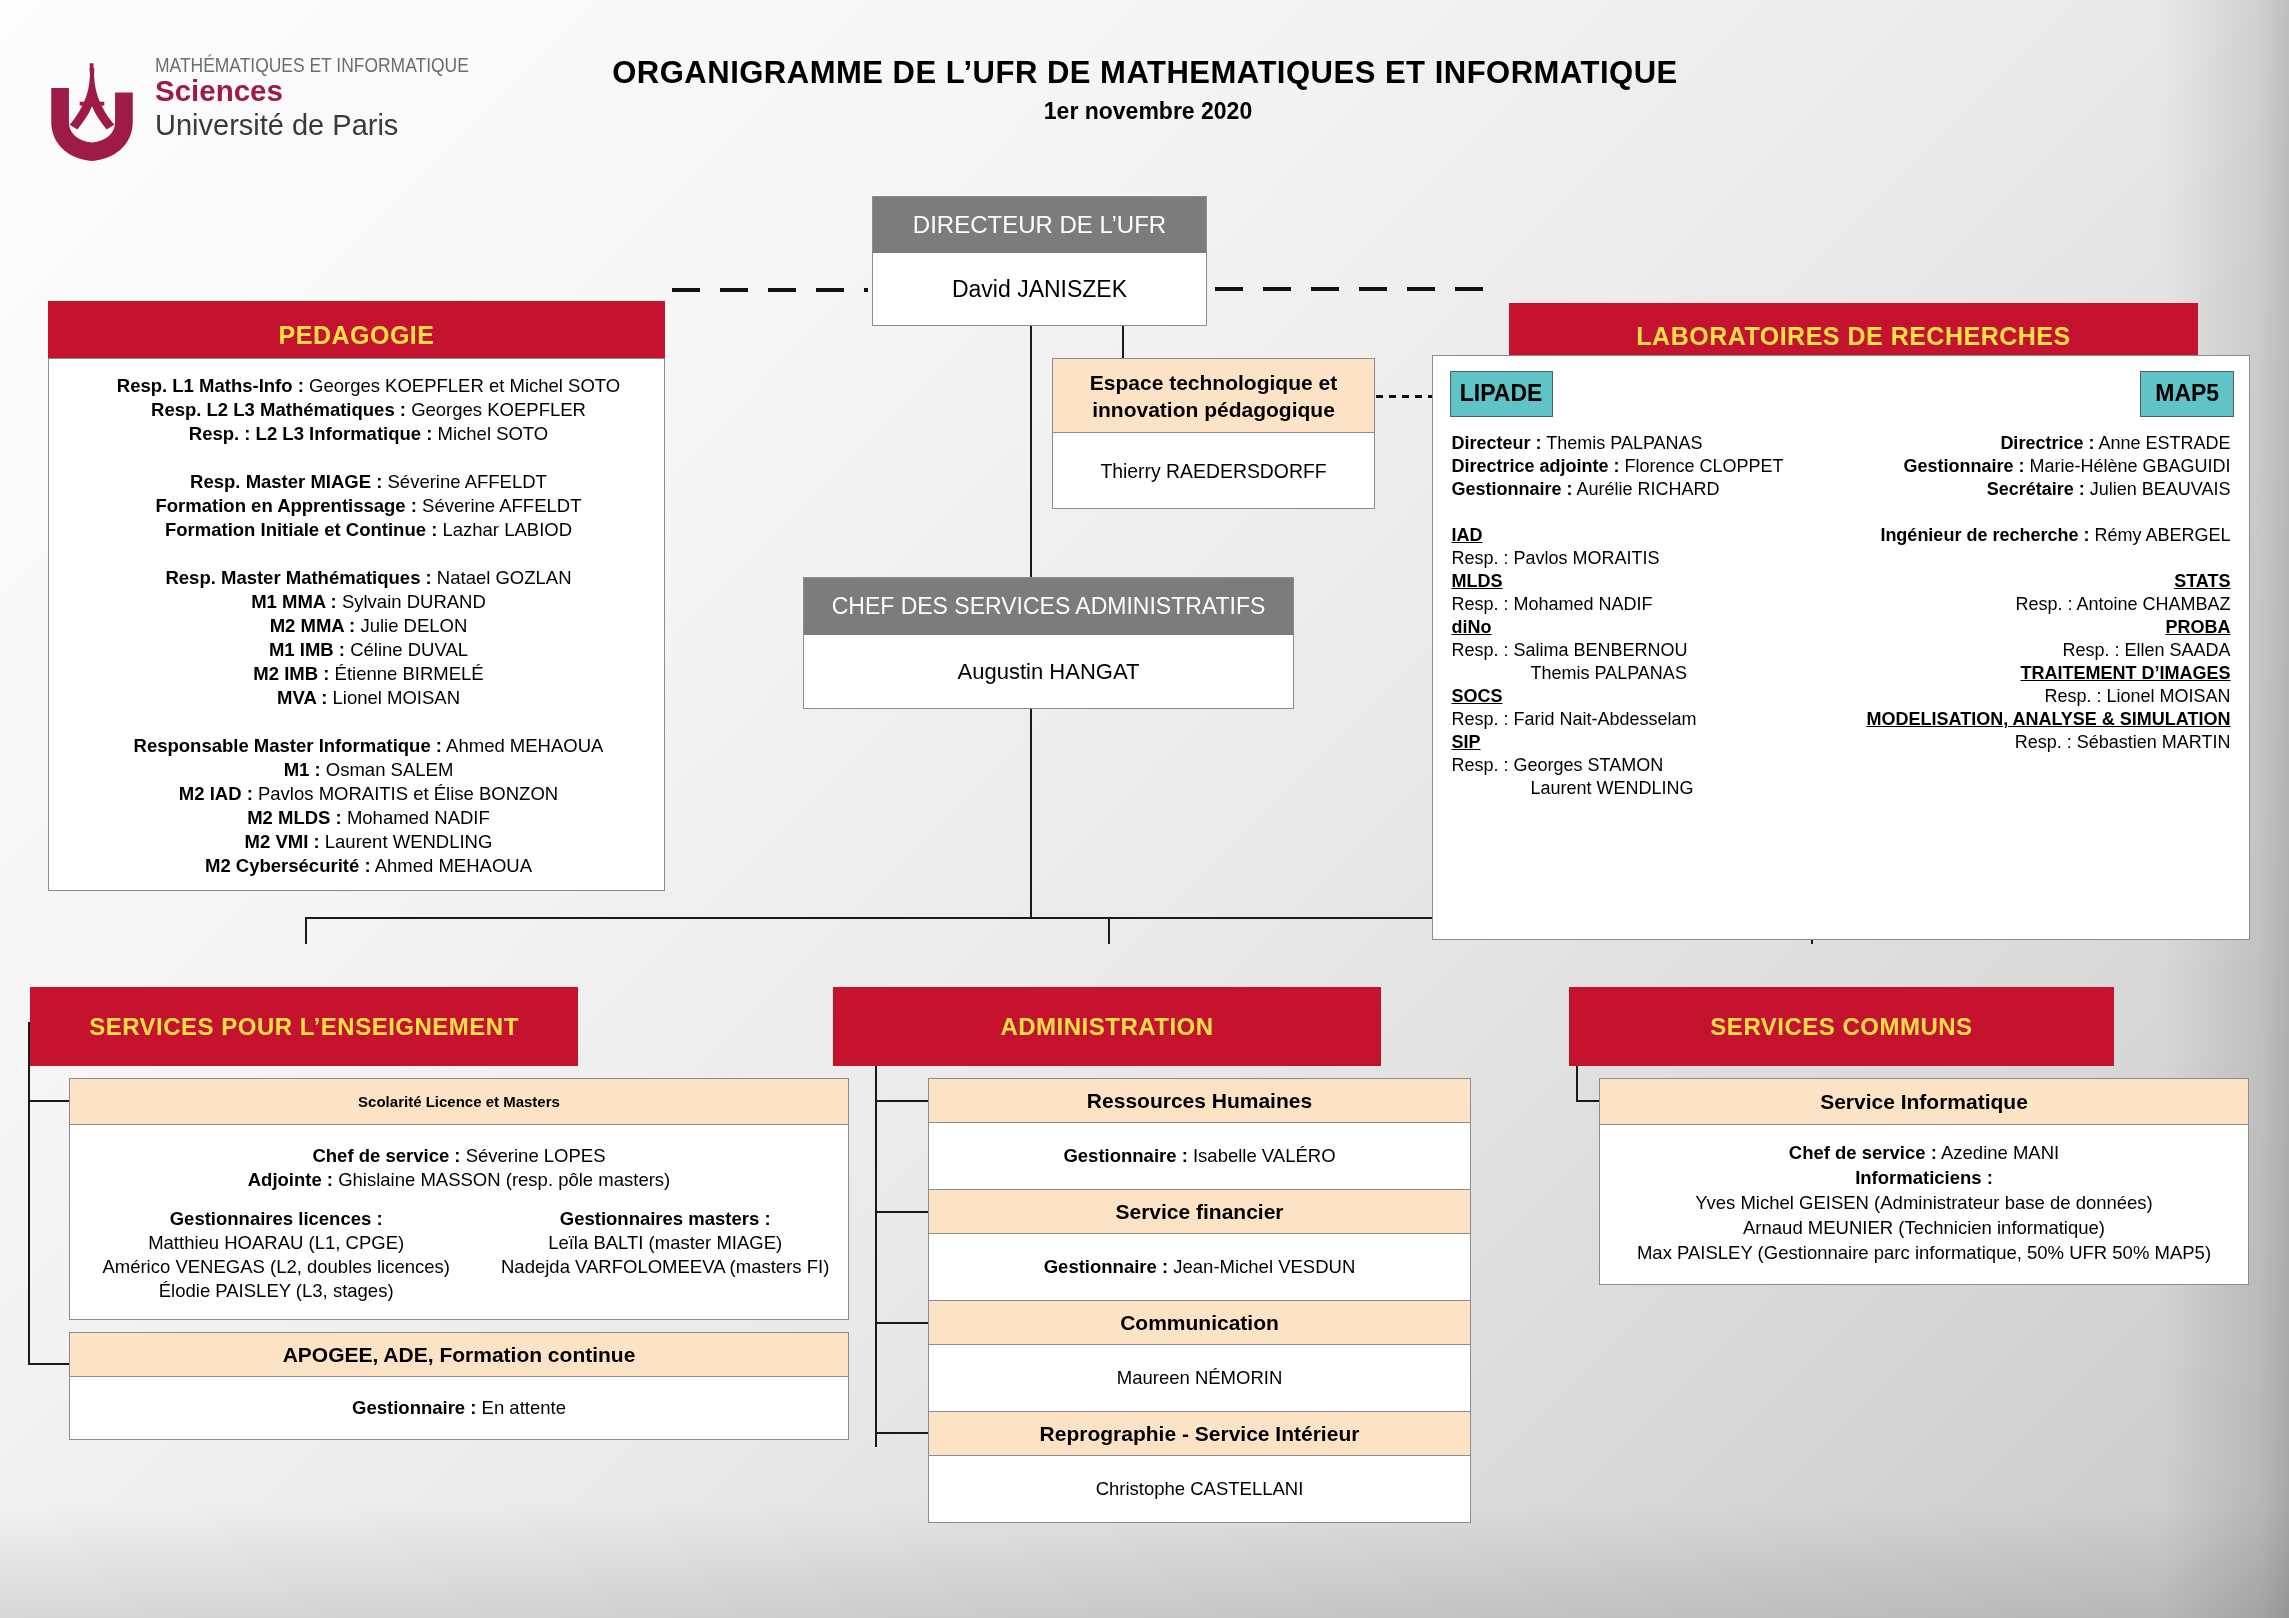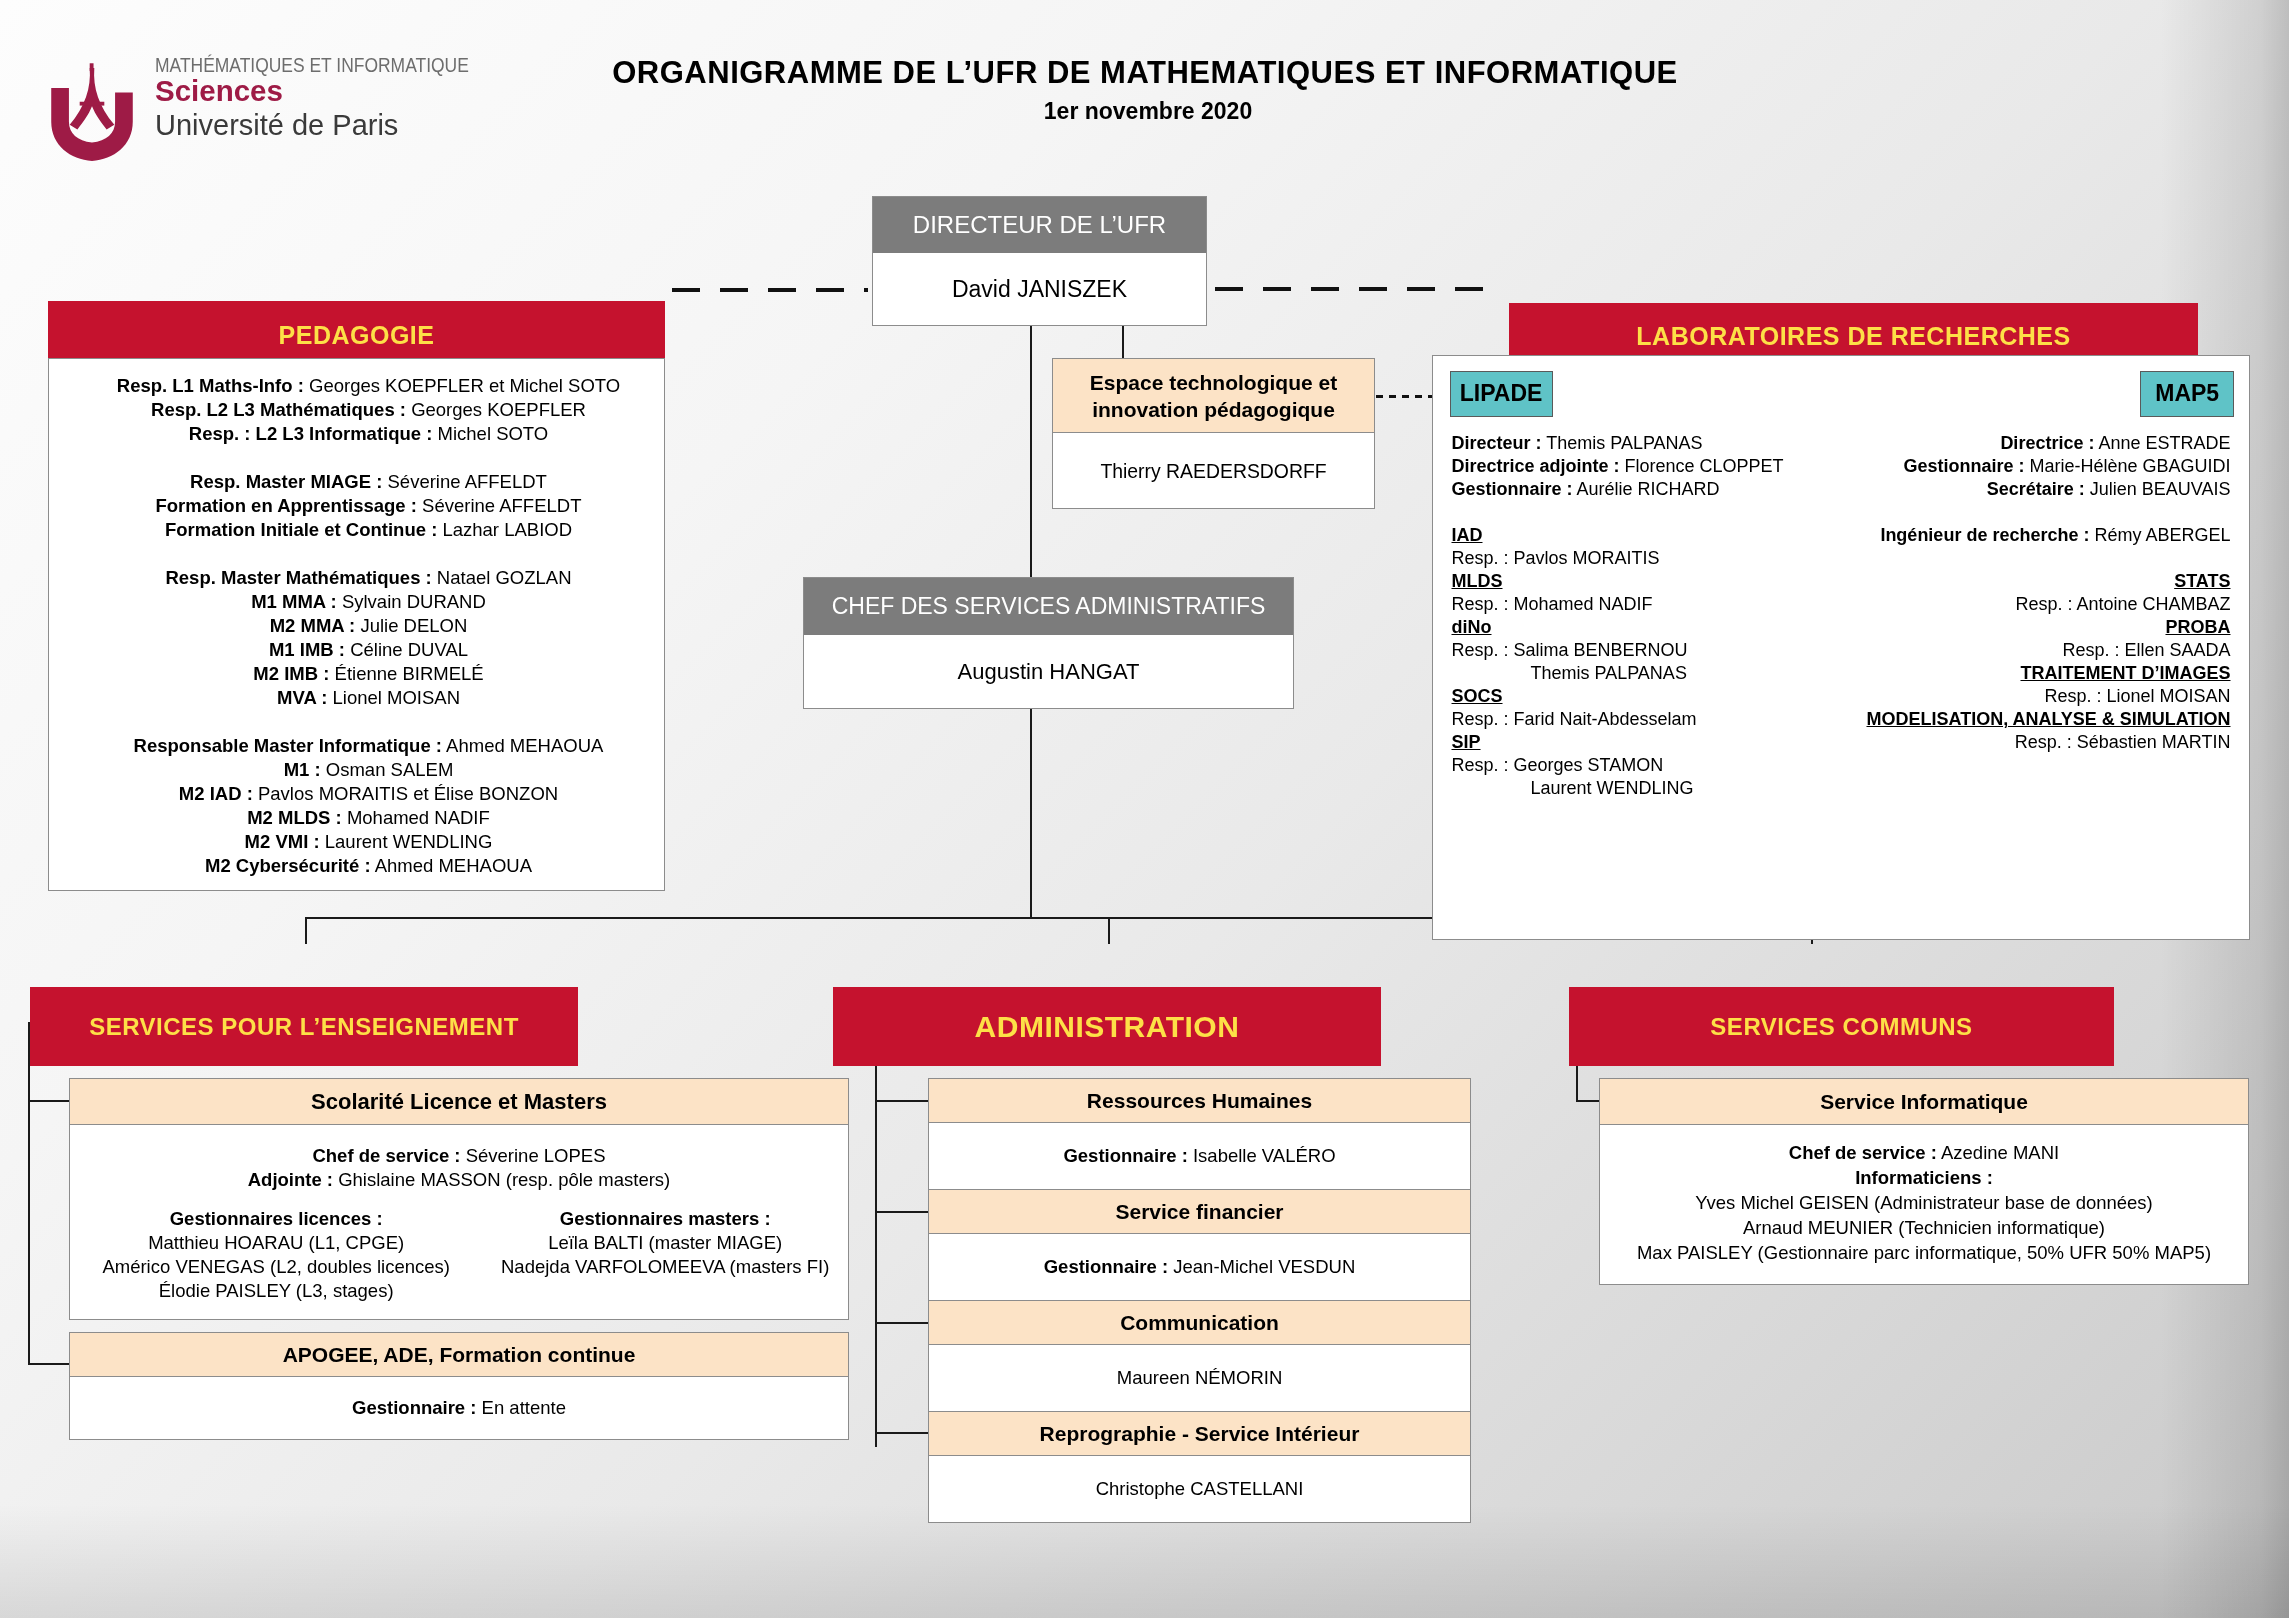--- a/index.html
+++ b/index.html
@@ -43,21 +43,21 @@
   #lipade-lines{position:absolute;left:18.5px;top:76px;width:434px;text-align:left;line-height:23px;}
   #map5-lines{position:absolute;right:18.5px;top:76px;width:425px;text-align:right;line-height:23px;}
   
   #espace-head{height:74px;font-size:21px;line-height:27px;padding:0 16.6px;}
   #espace-body{height:76px;font-size:19.4px;}
   #director-head{height:56px;font-size:24px;}
   #director-body{height:72px;font-size:23px;}
   #chef-head{height:57px;font-size:23px;}
   #chef-body{height:73px;font-size:22px;}
   
-  #scolarite-head{height:46px;font-size:22px;}
+  #scolarite-head{height:46px;font-size:15px;}
   #scolarite-body{padding-top:18.5px;font-size:18.5px;line-height:24px;text-align:center;}
   #scol-cols{display:flex;margin-top:15px;}
   #scol-left{width:53%;}
   #scol-right{width:47%;}
   #apogee-head{height:44px;font-size:21px;}
   #apogee-body{height:61px;font-size:18.5px;}
   #admin-stack{position:absolute;left:928px;top:1078px;width:543px;}
   .subbox{background:#fff;border:0.9px solid #8c8c8c;border-top:none;box-sizing:border-box;}
   .subbox:first-child{border-top:0.9px solid #8c8c8c;}
   .subhead{height:44px;background:var(--peach);border-bottom:0.9px solid #8c8c8c;display:flex;align-items:center;justify-content:center;font-weight:bold;font-size:21px;box-sizing:border-box;}
@@ -183,21 +183,21 @@
         <div class="ln">Resp. : Sébastien MARTIN</div>
       </div>
   </div>
 
   <div class="box" style="left:803px;top:577px;width:491px;height:132px;">
     <div class="grayhead" id="chef-head">CHEF DES SERVICES ADMINISTRATIFS</div>
     <div class="bodytxt" id="chef-body">Augustin HANGAT</div>
   </div>
 
   <div class="banner" style="left:30px;top:943px;width:548px;height:79px;font-size:24px;">SERVICES POUR L’ENSEIGNEMENT</div>
-  <div class="banner" style="left:833px;top:943px;width:548px;height:79px;font-size:30px;">ADMINISTRATION</div>
+  <div class="banner" style="left:833px;top:943px;width:548px;height:79px;font-size:24px;">ADMINISTRATION</div>
   <div class="banner" style="left:1569px;top:943px;width:545px;height:79px;font-size:24px;">SERVICES COMMUNS</div>
 
   <div class="box" style="left:69px;top:1078px;width:780px;height:242px;">
     <div class="peachhead" id="scolarite-head">Scolarité Licence et Masters</div>
     <div id="scolarite-body">
       <div id="scol-main">
           <div class="ln"><b>Chef de service :</b> Séverine LOPES</div>
           <div class="ln"><b>Adjointe :</b> Ghislaine MASSON (resp. pôle masters)</div>
         </div>
       <div id="scol-cols">

